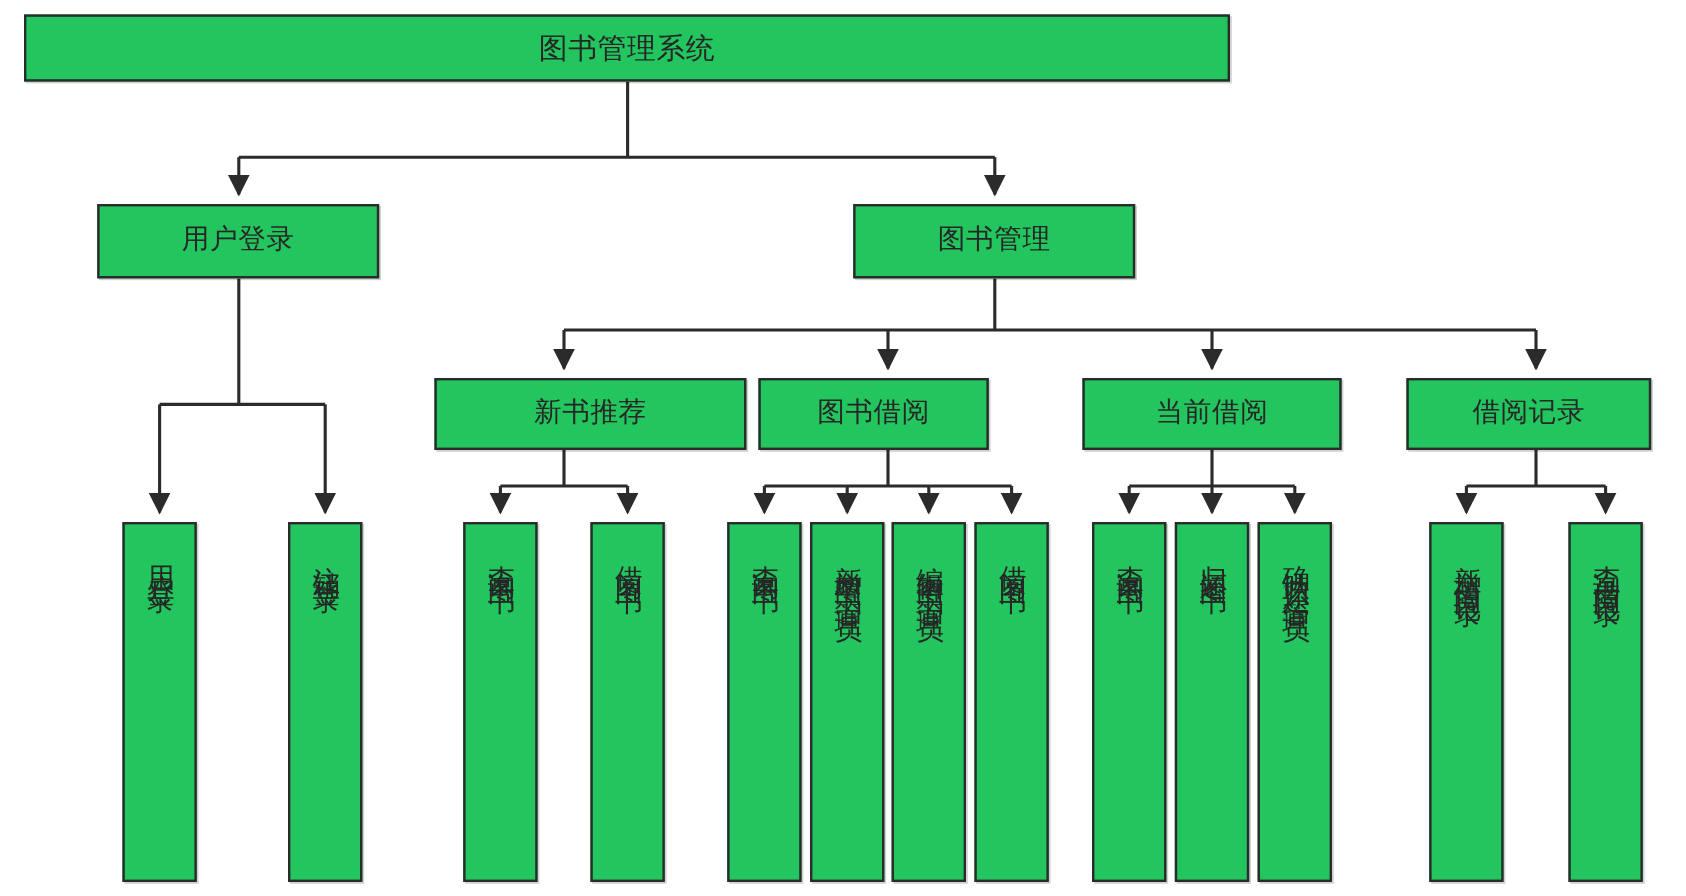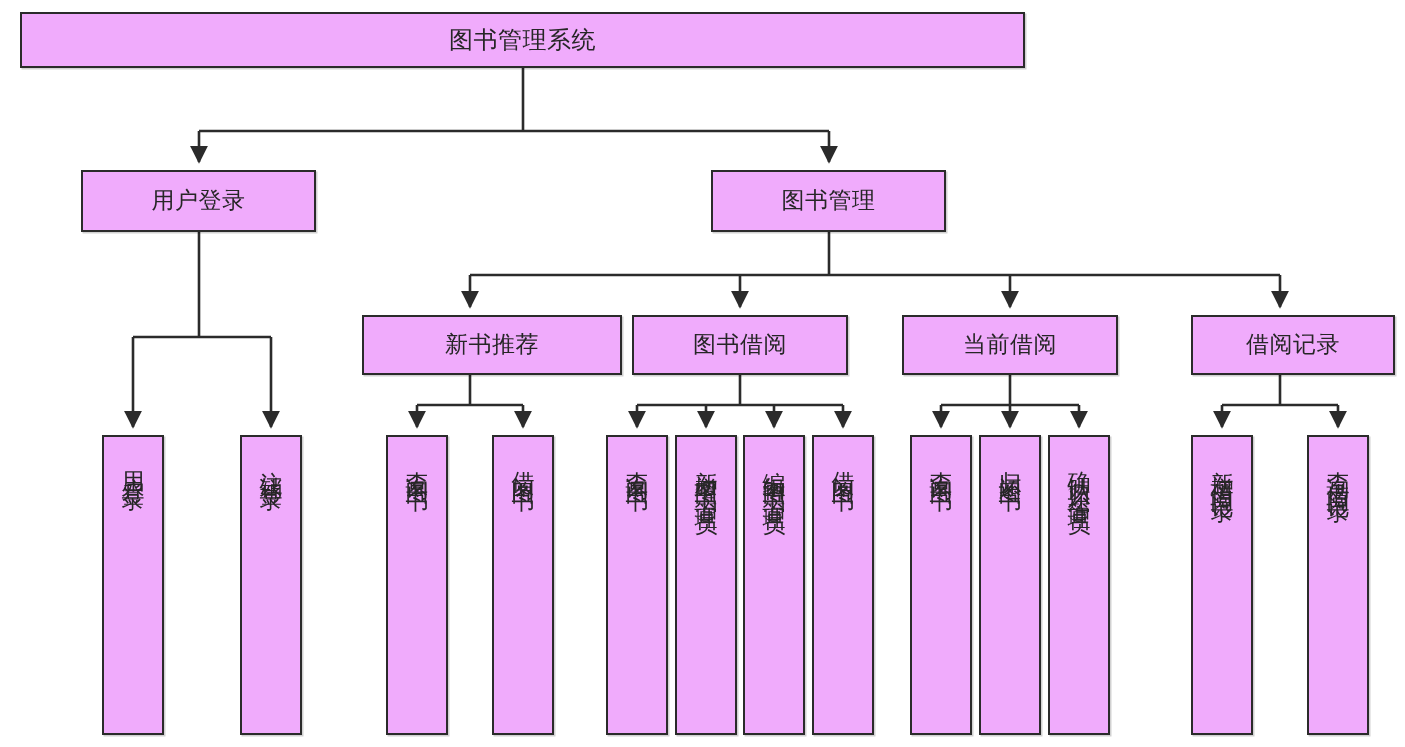--- a/index.html
+++ b/index.html
@@ -21,21 +21,21 @@
     position: absolute;
     left: 0;
     top: 0;
     width: 1405px;
     height: 747px;
     pointer-events: none;
   }
   .node {
     position: absolute;
     box-sizing: border-box;
-    background: #f0abfc;
+    background: #22c55e;
     border: 2.5px solid #2b2b2b;
     display: flex;
     align-items: center;
     justify-content: center;
     box-shadow: 1.5px 1.5px 0 rgba(0,0,0,0.18);
   }
   .node .label-h {
     font-size: 23px;
     color: #262626;
     line-height: 1.1;
@@ -129,27 +129,27 @@
   <div class="node" style="left:81px; top:170px; width:235px; height:62px;">
     <span class="label-h">用户登录</span>
   </div>
   <div class="node" style="left:711px; top:170px; width:235px; height:62px;">
     <span class="label-h">图书管理</span>
   </div>
 
   <div class="node" style="left:362px; top:315px; width:260px; height:60px;">
     <span class="label-h">新书推荐</span>
   </div>
-  <div class="node" style="left:632px; top:315px; width:216px; height:60px;">
+  <div class="node" style="left:632px; top:315px; width:192px; height:60px;">
     <span class="label-h">图书借阅</span>
   </div>
   <div class="node" style="left:902px; top:315px; width:216px; height:60px;">
     <span class="label-h">当前借阅</span>
   </div>
-  <div class="node" style="left:1172px; top:315px; width:204px; height:60px;margin-left:19px;">
+  <div class="node" style="left:1172px; top:315px; width:204px; height:60px;">
     <span class="label-h">借阅记录</span>
   </div>
 
   <div class="node node-leaf" style="left:102px; top:435px; width:62px; height:300px;">
     <span class="label-v">用户登录</span>
   </div>
   <div class="node node-leaf" style="left:240px; top:435px; width:62px; height:300px;">
     <span class="label-v">注销登录</span>
   </div>
 

